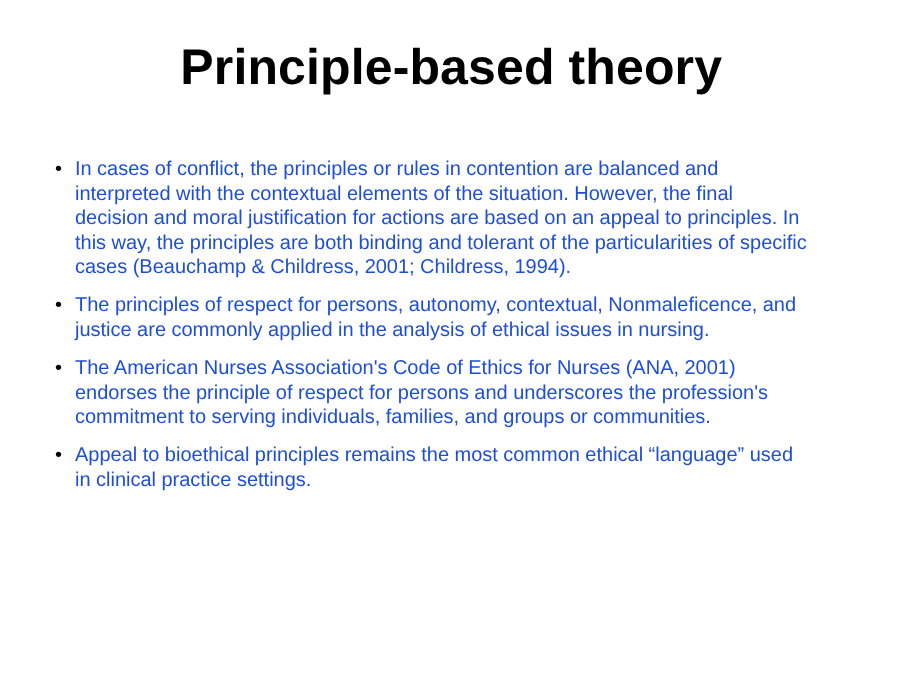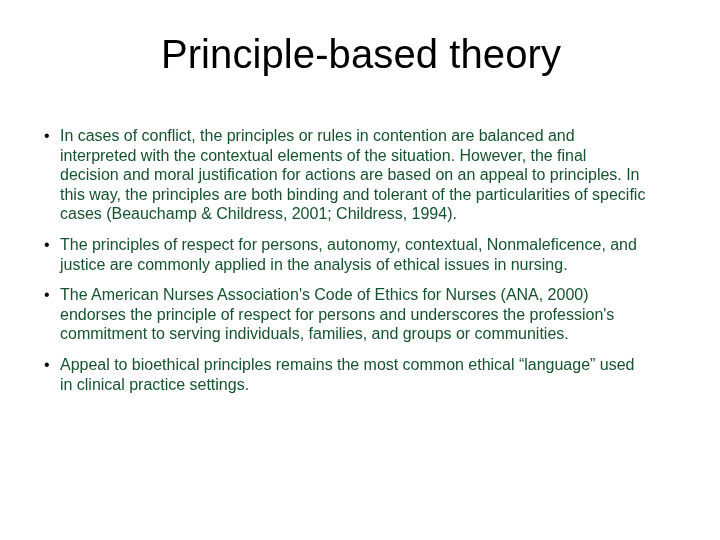--- a/index.html
+++ b/index.html
@@ -24,21 +24,21 @@
   }
 
   #slide-title {
     position: absolute;
     left: 36px;
     top: 30px;
     width: 650px;
     text-align: center;
     font-size: 40px;
     line-height: 48px;
-    font-weight: 400;
+    font-weight: 700;
     color: #000000;
     letter-spacing: 0.1px;
     white-space: nowrap;
   }
 
   #body-placeholder {
     position: absolute;
     left: 38px;
     top: 126px;
     width: 608px;
@@ -62,21 +62,21 @@
     padding-left: 6px;
     box-sizing: border-box;
     color: #000000;
     user-select: none;
   }
 
   .bullet-text {
     flex: 1 1 auto;
     font-size: 16px;
     line-height: 19.6px;
-    color: #14532d;
+    color: #1d4ed8;
     text-align: left;
     word-spacing: -0.1px;
   }
 </style>
 </head>
 <body>
 
 <div id="slide">
 
   <div id="slide-title">Principle-based theory</div>
@@ -88,21 +88,21 @@
       <span class="bullet-text">In cases of conflict, the principles or rules in contention are balanced and interpreted with the contextual elements of the situation. However, the final decision and moral justification for actions are based on an appeal to principles. In this way, the principles are both binding and tolerant of the particularities of specific cases (Beauchamp &amp; Childress, 2001; Childress, 1994).</span>
     </div>
 
     <div class="bullet-row">
       <span class="bullet-marker">•</span>
       <span class="bullet-text">The principles of respect for persons, autonomy, contextual, Nonmaleficence, and justice are commonly applied in the analysis of ethical issues in nursing.</span>
     </div>
 
     <div class="bullet-row">
       <span class="bullet-marker">•</span>
-      <span class="bullet-text">The American Nurses Association's Code of Ethics for Nurses (ANA, 2000) endorses the principle of respect for persons and underscores the profession's commitment to serving individuals, families, and groups or communities.</span>
+      <span class="bullet-text">The American Nurses Association's Code of Ethics for Nurses (ANA, 2001) endorses the principle of respect for persons and underscores the profession's commitment to serving individuals, families, and groups or communities.</span>
     </div>
 
     <div class="bullet-row">
       <span class="bullet-marker">•</span>
       <span class="bullet-text">Appeal to bioethical principles remains the most common ethical “language” used in clinical practice settings.</span>
     </div>
 
   </div>
 </div>
 

